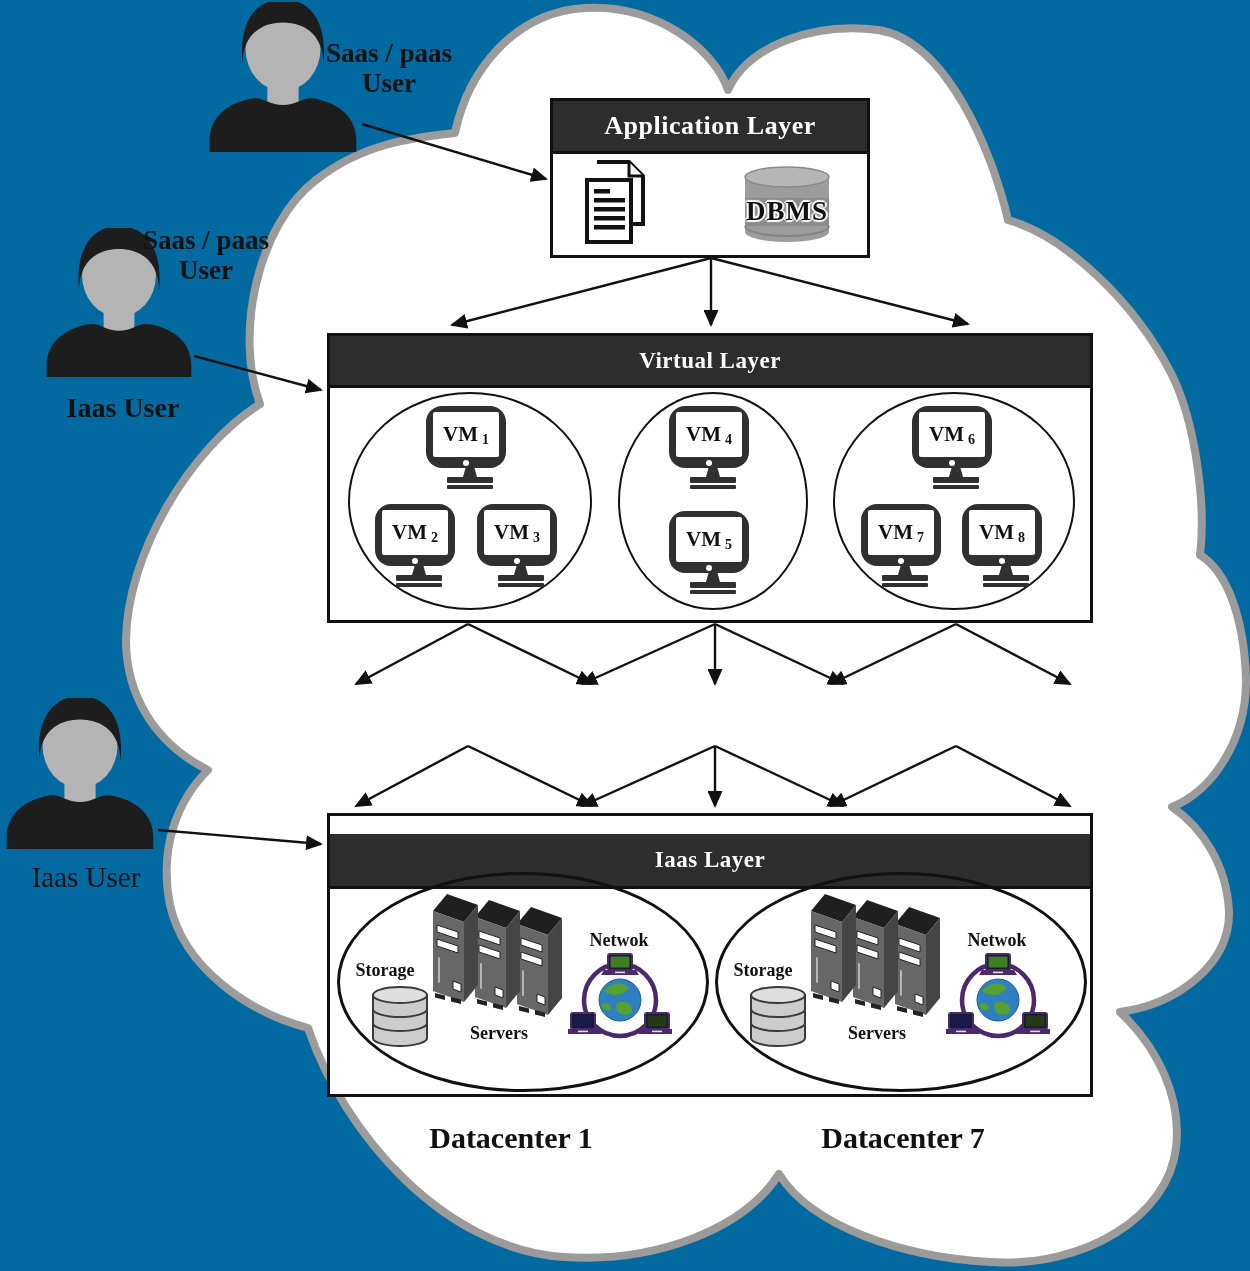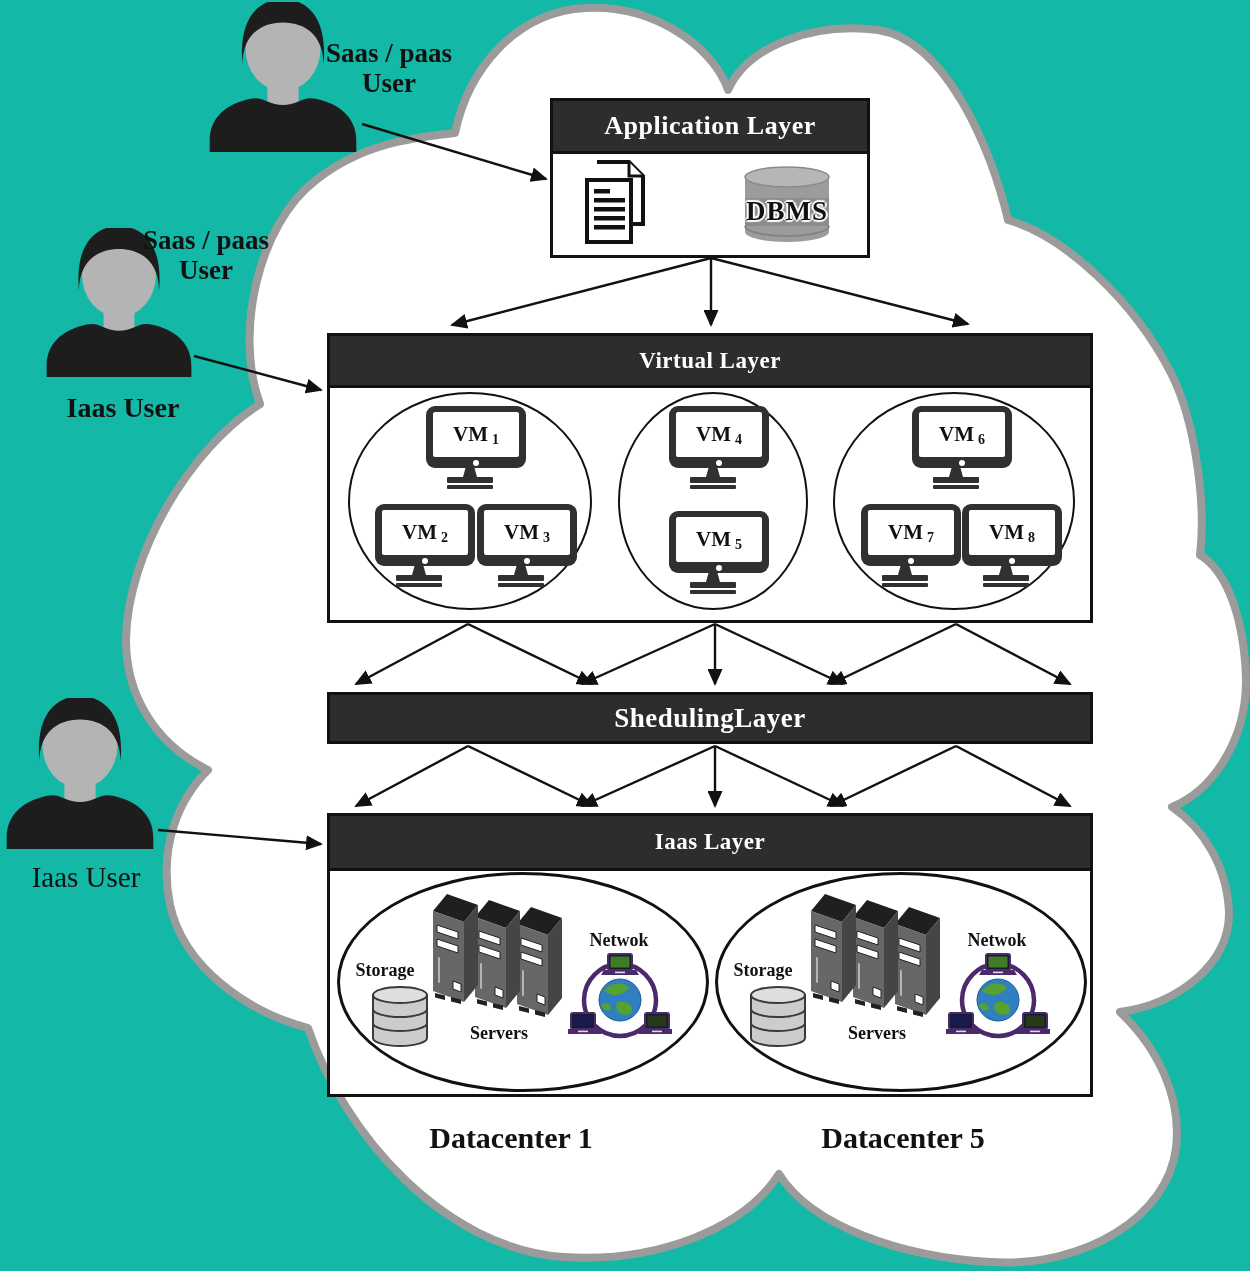--- a/index.html
+++ b/index.html
@@ -1,37 +1,37 @@
 <!DOCTYPE html>
 <html style="--header_bg: #2d2d2d; --cloud_stroke: #9b9b9b; --arrow: #111111; --person_dark: #1d1d1d; --person_skin: #b4b4b4; --monitor_dark: #303030; --storage_fill: #cccccc; --dbms_fill: #9c9c9c; --globe_blue: #2f7fc1; --globe_green: #55a32e; --ring_purple: #4b2a6b;"><head>
 <meta charset="utf-8">
 <style>
   html,body{margin:0;padding:0;background:#fff;}
   *{box-sizing:border-box;}
-  .stage{position:relative;width:1250px;height:1271px;background:#14b8a6;overflow:hidden;
+  .stage{position:relative;width:1250px;height:1271px;background:#0369a1;overflow:hidden;
          font-family:"Liberation Serif",serif;color:#111;}
   .abs{position:absolute;}
   svg{display:block;}
 
   
   .box{position:absolute;background:#fff;border:3px solid #111;}
   .layer-head{width:100%;background:var(--header_bg);border-bottom:3px solid #111;
               display:flex;align-items:center;justify-content:center;
               color:#fff;font-weight:700;font-size:23px;letter-spacing:.5px;}
   .bar{position:absolute;background:var(--header_bg);border:3px solid #111;
        display:flex;align-items:center;justify-content:center;
        color:#fff;font-weight:700;font-size:27px;letter-spacing:.5px;}
 
   
   .ellipse{position:absolute;border:2px solid #111;border-radius:50%;background:transparent;}
   .dc-ellipse{position:absolute;border:3px solid #111;border-radius:50%;background:transparent;}
 
   
   .vm{position:absolute;width:88px;}
-  .vm-frame{position:relative;width:100px;height:62px;background:var(--monitor_dark);border-radius:9px;}
+  .vm-frame{position:relative;width:80px;height:62px;background:var(--monitor_dark);border-radius:16px;}
   .vm-screen{position:absolute;left:7px;right:7px;top:6px;bottom:11px;background:#fff;border-radius:2px;
              display:flex;align-items:center;justify-content:center;
              font-weight:700;font-size:21px;color:#111;line-height:1;}
   .vm-sub{font-size:14px;display:inline-block;transform:translateY(5px);margin-left:4px;}
   .vm-dot{position:absolute;left:50%;bottom:2.5px;width:6px;height:6px;margin-left:-3px;border-radius:50%;background:#fff;}
   .vm-neck{width:14px;height:9px;background:var(--monitor_dark);margin:0 auto;
            clip-path:polygon(18% 0,82% 0,100% 100%,0 100%);}
   .vm-base{width:46px;height:6px;background:var(--monitor_dark);margin:0 auto;border-radius:1px;}
   .vm-foot{width:46px;height:3.5px;background:var(--monitor_dark);margin:2px auto 0;border-radius:1px;}
 
@@ -254,26 +254,23 @@
         <span>VM</span>
           <span class="vm-sub">8</span>
       </div>
       <div class="vm-dot"></div>
     </div>
     <div class="vm-neck"></div>
     <div class="vm-base"></div>
     <div class="vm-foot"></div>
   </div>
 
-  <div class="bar" style="left:327px;top:692px;width:766px;height:52px;">
-    <span>ShedulingLayer</span>
-  </div>
 
   <div class="box" style="left:327px;top:813px;width:766px;height:284px;">
-    <div class="layer-head" style="height:55px;">
+    <div class="layer-head" style="height:55px;margin-top:18px;">
       <span>Iaas Layer</span>
     </div>
   </div>
   <div class="dc-ellipse" style="left:337px;top:872px;width:372px;height:220px;"></div>
   <div class="dc-ellipse" style="left:715px;top:872px;width:372px;height:220px;"></div>
 
   <div class="lbl mini-label" style="left:310px;top:957px;width:150px;">Storage</div>
   <svg class="abs" style="left:370px;top:986px" width="60" height="62" viewBox="0 0 60 62">
     <path d="M3,9 L3,52 A27,8 0 0 0 57,52 L57,9 Z" style="fill:var(--storage_fill)" stroke="#3a3a3a" stroke-width="2"></path>
     <path d="M3,23 A27,8 0 0 0 57,23" fill="none" stroke="#3a3a3a" stroke-width="2"></path>
@@ -407,15 +404,15 @@
     </g>
     <g transform="translate(37,23)">
       <rect x="-12" y="-10" width="24" height="16" rx="2" fill="#1a1a2e" style="stroke:var(--ring_purple)" stroke-width="2"></rect>
       <rect x="-9.5" y="-7.5" width="19" height="11" fill="#253a18"></rect>
       <polygon points="-16,6 16,6 19,11 -19,11" style="fill:var(--ring_purple)"></polygon>
       <rect x="-5" y="7.6" width="10" height="1.6" fill="#ddd"></rect>
     </g>
   </svg>
 
   <div class="lbl dc-label" style="left:421px;top:1121px;width:180px;">Datacenter 1</div>
-  <div class="lbl dc-label" style="left:813px;top:1121px;width:180px;">Datacenter 5</div>
+  <div class="lbl dc-label" style="left:813px;top:1121px;width:180px;">Datacenter 7</div>
 
 </div>
 
 </body></html>

